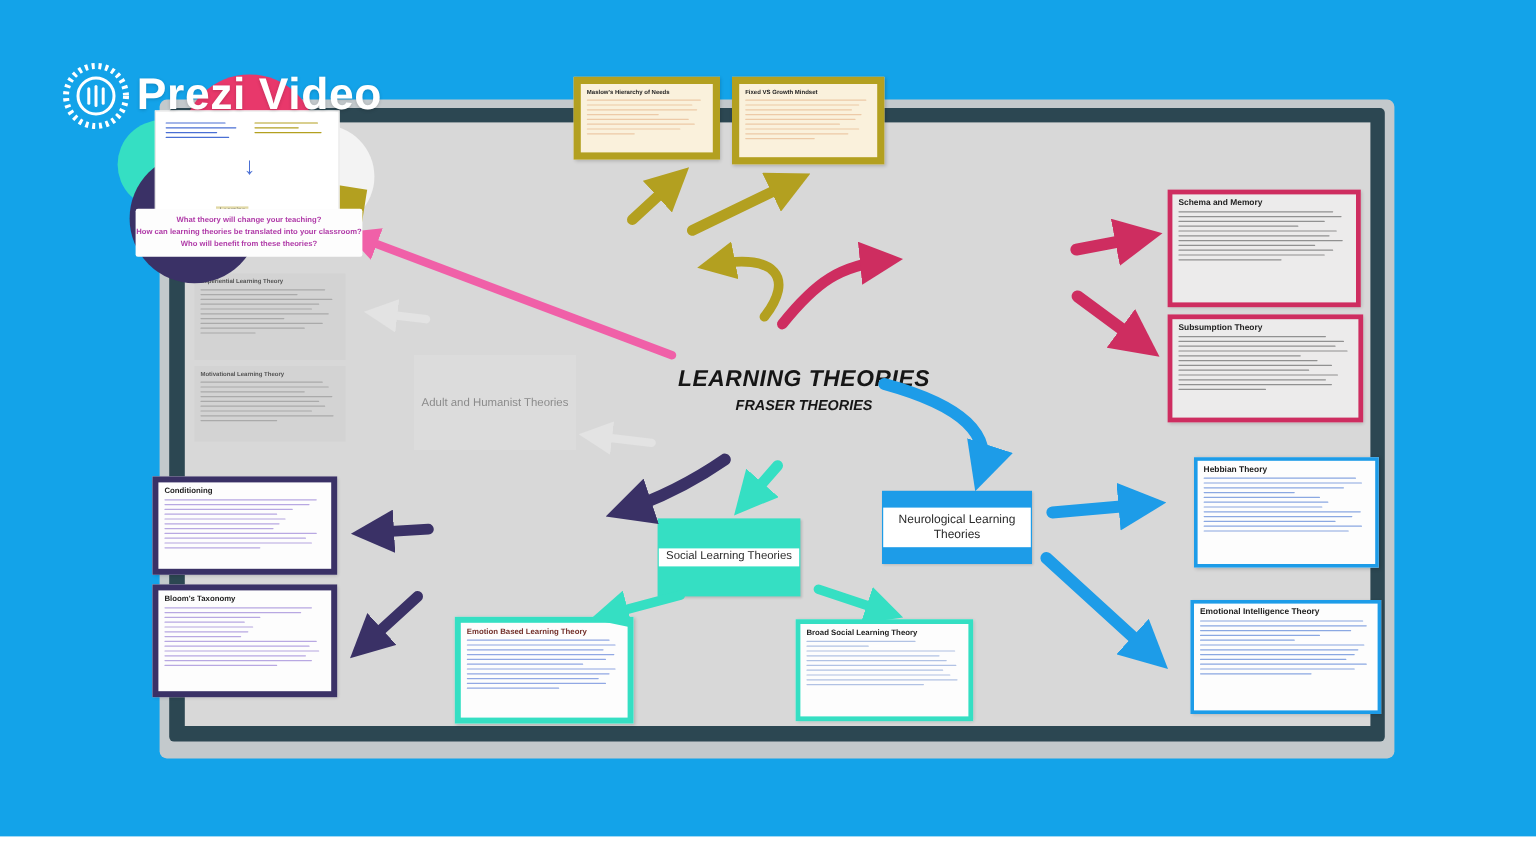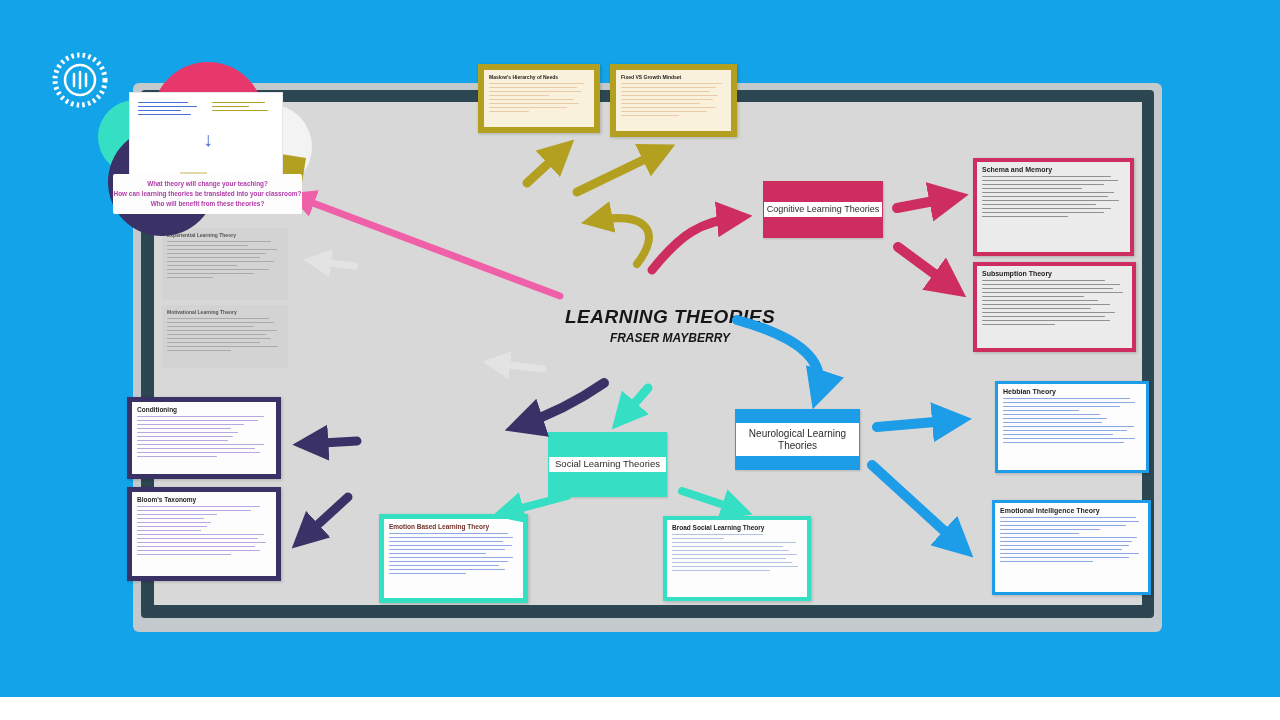--- a/index.html
+++ b/index.html
@@ -97,31 +97,31 @@
       <path d="M357,441 L305,444" stroke="#3a3166" stroke-width="9" marker-end="url(#m-purple)"></path>
       <path d="M348,497 L301,540" stroke="#3a3166" stroke-width="9" marker-end="url(#m-purple)"></path>
       <path d="M560,296 L297,197" stroke="#f060a8" stroke-width="7" marker-end="url(#m-pink)"></path>
       <path d="M543,369 L492,363" stroke="#e9e9e9" stroke-width="7" opacity=".65" marker-end="url(#m-white)"></path>
       <path d="M355,266 L313,261" stroke="#e9e9e9" stroke-width="7" opacity=".65" marker-end="url(#m-white)"></path>
     </g>
   </svg>
 
   <div class="abs center-title" style="z-index:3;">
     <div class="t1">LEARNING THEORIES</div>
-    <div class="t2">FRASER MAYBERRY</div>
-  </div>
-
-  <div class="abs node" style="left:763px;top:181px;width:120px;height:57px;background:#ce2d60;z-index:3;">
-    <div class="strip" style="font-size:9px;white-space:nowrap;">Cognitive Learning Theories</div>
-  </div>
+    <div class="t2">FRASER THEORIES</div>
+  </div>
+
   <div class="abs node" style="left:735px;top:409px;width:125px;height:61px;background:#1d9ce8;z-index:3;">
     <div class="strip" style="font-size:10px;padding:5px 2px;">Neurological Learning Theories</div>
   </div>
   <div class="abs node" style="left:548px;top:432px;width:119px;height:65px;background:#35dfc3;z-index:3;">
     <div class="strip" style="font-size:9.5px;white-space:nowrap;">Social Learning Theories</div>
+  </div>
+  <div class="abs" style="left:345px;top:296px;width:135px;height:79px;background:#dcdcdc;display:flex;align-items:center;justify-content:center;text-align:center;font-size:9.5px;color:#8b8b8b;z-index:3;">
+    <span>Adult and Humanist Theories</span>
   </div>
 
   <div class="abs card" style="left:478px;top:64px;width:122px;height:69px;border:6px solid #b3a020;background:#faf1dc;z-index:3;">
     <h4 class="ct5">Maslow's Hierarchy of Needs</h4>
     <div class="lines thin" style="color:#e4b183;">
         <i style="width: 95%;"></i>
         <i style="width: 88%;"></i>
         <i style="width: 92%;"></i>
         <i style="width: 60%;"></i>
         <i style="width: 85%;"></i>
@@ -343,14 +343,15 @@
 
   <svg class="abs" style="left:50px;top:50px;z-index:9;" width="60" height="60" viewBox="0 0 60 60">
     <circle cx="30" cy="30" r="25" fill="none" stroke="#ffffff" stroke-width="5" stroke-dasharray="2.5 3.2"></circle>
     <circle cx="30" cy="30" r="15" fill="none" stroke="#ffffff" stroke-width="2.5"></circle>
     <g stroke="#ffffff" stroke-width="2.5" stroke-linecap="round">
       <line x1="24" y1="24" x2="24" y2="36"></line>
       <line x1="30" y1="22" x2="30" y2="38"></line>
       <line x1="36" y1="24" x2="36" y2="36"></line>
     </g>
   </svg>
+  <div class="abs logo-text" style="z-index:9;">Prezi Video</div>
 
 </div>
 
 </body></html>

